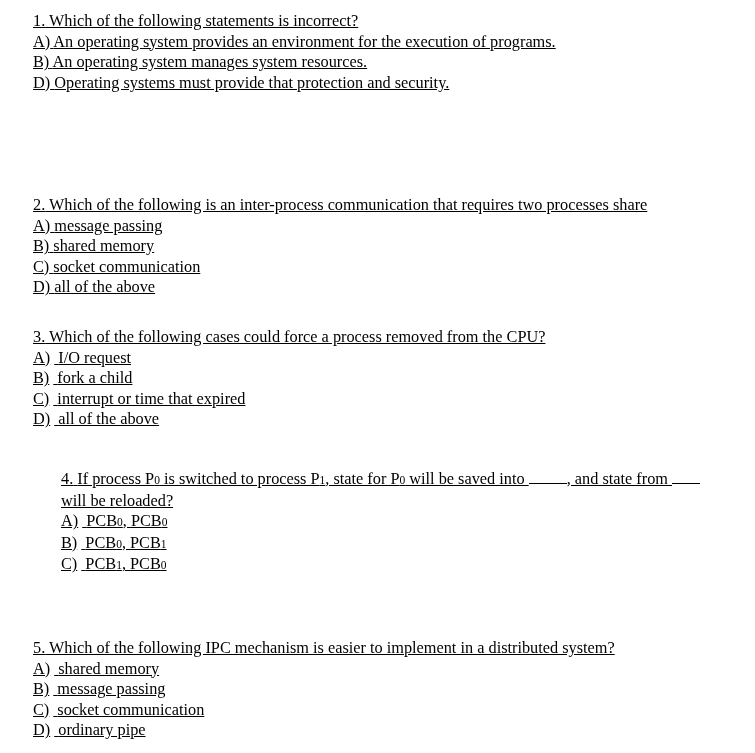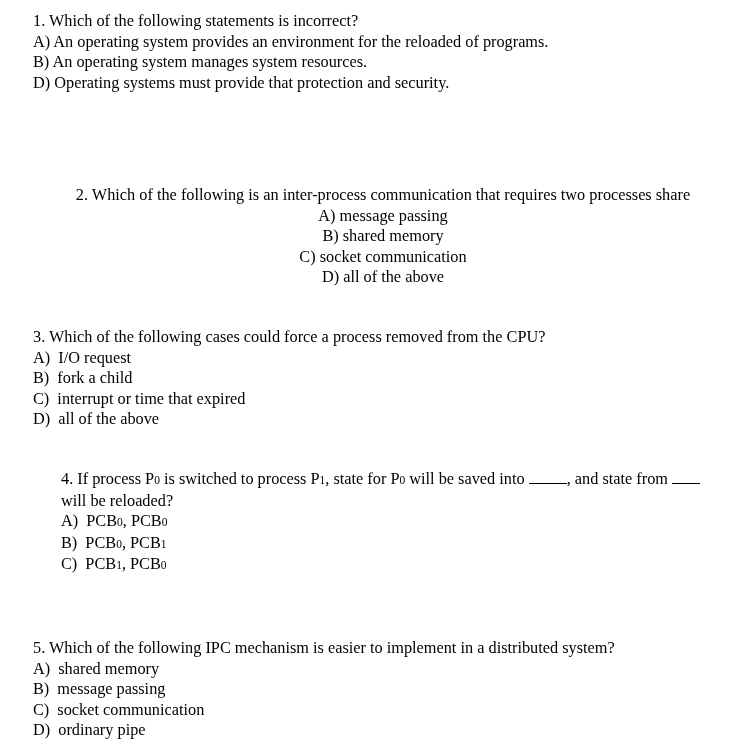--- a/index.html
+++ b/index.html
@@ -3,42 +3,42 @@
   <meta charset="utf-8">
   <style>
     html, body { margin: 0; padding: 0; background: #ffffff; }
     body {
       width: 755px; height: 753px; overflow: hidden;
       font-family: "Liberation Serif", "DejaVu Serif", serif;
       font-size: 16.3px; color: #000000;
       position: relative;
     }
     .doc { position: absolute; left: 33px; top: 11px; width: 700px; }
-    .line { line-height: 20.6px; white-space: nowrap; }
+    .line { line-height: 20.6px; white-space: nowrap; text-decoration: underline; }
     .question { position: absolute; left: 0; width: 700px; }
     .q1 { top: 0; }
-    .q2 { top: 174px; text-align: center; }
+    .q2 { top: 184px; }
     .q3 { top: 316px; }
     .q4 { top: 458px; margin-left: 28px; }
     .q5 { top: 627px; }
     .opt-gap { display: inline-block; width: 4px; }
     .sub { font-size: 11.5px; vertical-align: 0; position: relative; top: 0; }
     .blank { display: inline-block; border-bottom: 1px solid #000; height: 14px; vertical-align: baseline; }
   </style>
 </head>
 <body>
 
 <div class="doc">
 
   <div class="question q1">
     <div class="line">
       <span>1.</span>
       <span>Which of the following statements is incorrect?</span>
     </div>
-    <div class="line"><span>A)</span> <span>An operating system provides an environment for the reloaded of programs.</span></div>
+    <div class="line"><span>A)</span> <span>An operating system provides an environment for the execution of programs.</span></div>
     <div class="line"><span>B)</span> <span>An operating system manages system resources.</span></div>
     <div class="line"><span>D)</span> <span>Operating systems must provide that protection and security.</span></div>
   </div>
 
   <div class="question q2">
     <div class="line">
       <span>2.</span>
       <span>Which of the following is an inter-process communication that requires two processes share</span>
     </div>
     <div class="line"><span>A)</span> <span>message passing</span></div>

